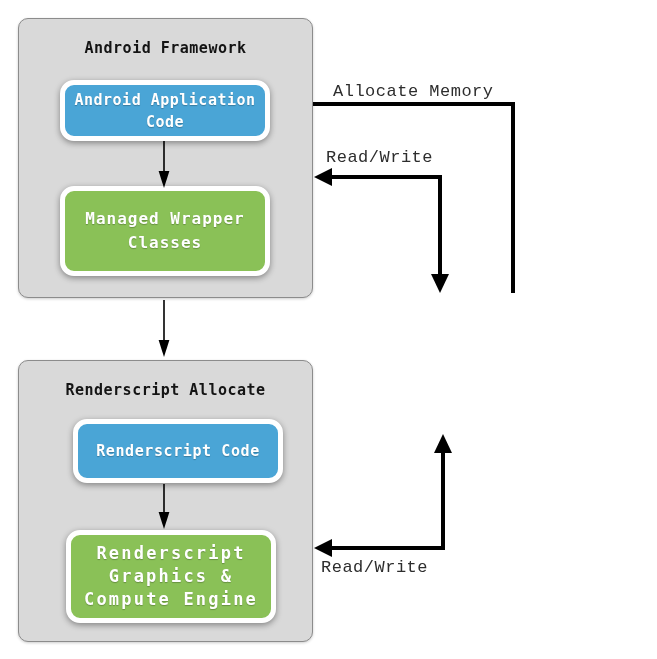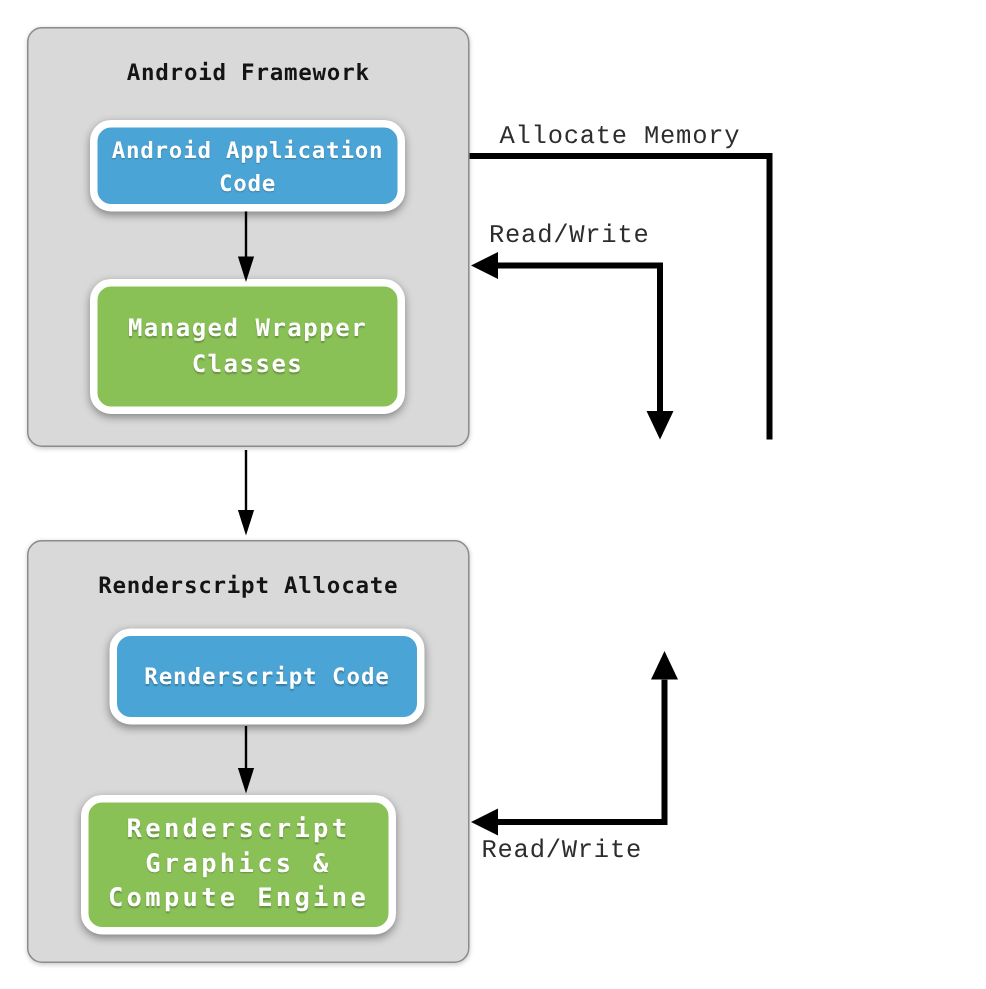--- a/index.html
+++ b/index.html
@@ -38,21 +38,21 @@
     box-shadow: 0 2px 6px rgba(0,0,0,0.40);
     white-space: pre-line;
     text-shadow: 0 1px 1px rgba(0,0,0,0.25);
     box-sizing: border-box;
   }
   .node-blue  { background: var(--blue,  #4aa5d6); }
   .node-green { background: var(--green, #8ac157); }
   .node-blue-a  { left: 41px; top: 61px;  width: 210px; height: 61px; font-size: 15px; letter-spacing: 0.5px; line-height: 22px; }
   .node-green-a { left: 41px; top: 167px; width: 210px; height: 90px; font-size: 16px; letter-spacing: 1px;   line-height: 24px; }
   .node-blue-b  { left: 41px; top: 58px;  width: 210px; height: 64px; font-size: 15px; letter-spacing: 0.6px; margin-left: 13px; }
-  .node-green-b { left: 35px; top: 169px; width: 210px; height: 93px; font-size: 17px; letter-spacing: 2.2px; line-height: 23px; }
+  .node-green-b { left: 47px; top: 169px; width: 210px; height: 93px; font-size: 17px; letter-spacing: 2.2px; line-height: 23px; }
   .node-memory {
     left: 393px; top: 295px; width: 244px; height: 137px;
     background: var(--gold, #d8b458);
     border-width: 6px;
     border-radius: 16px;
     font-size: 16px; letter-spacing: 1px;
   }
   .edge-label {
     position: absolute;
     font-family: "Liberation Mono", monospace;

